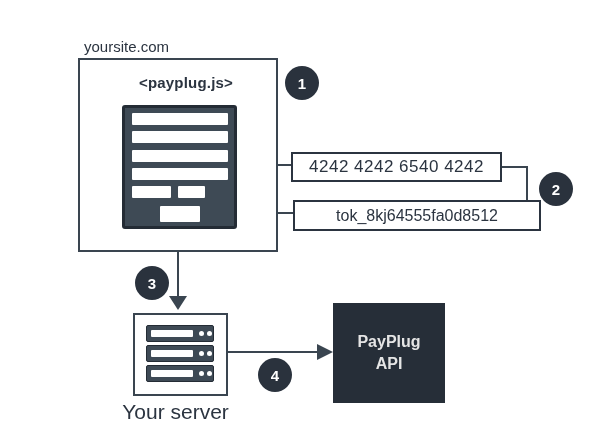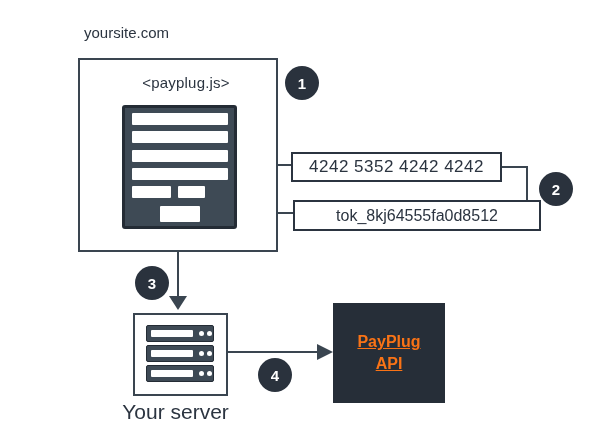--- a/index.html
+++ b/index.html
@@ -6,22 +6,22 @@
     --line:#3a4550; --fill_dark:#3e4a55; --border_darker:#242c35;
     --badge_bg:#2a323d; --api_bg:#262e38; --text_dark:#2b3440; --white:#ffffff;
   }
   html,body{margin:0;padding:0;background:#fff;}
   #canvas{
     position:relative;width:610px;height:430px;background:#fff;overflow:hidden;
     font-family:"Liberation Sans",sans-serif;color:var(--text_dark);
   }
   .abs{position:absolute;}
   
-  .site-label{left:84px;top:24px;font-size:15px;}
-  .script-label{left:86px;top:74px;width:200px;text-align:center;font-size:15px;font-weight:normal;letter-spacing:.2px;}
+  .site-label{left:84px;top:38px;font-size:15px;}
+  .script-label{left:86px;top:74px;width:200px;text-align:center;font-size:15px;font-weight:bold;letter-spacing:.2px;}
   
   .yoursite-box{left:78px;top:58px;width:200px;height:194px;border:2px solid var(--line);box-sizing:border-box;background:#fff;}
   
   .form-icon{left:122px;top:105px;width:115px;height:124px;box-sizing:border-box;
     background:var(--fill_dark);border:3px solid var(--border_darker);border-radius:3px;}
   .form-icon .fld{position:absolute;background:var(--white);border-radius:1px;}
   .f-r1{left:7px;top:5px;width:96px;height:12px;}
   .f-r2{left:7px;top:23px;width:96px;height:12px;}
   .f-r3{left:7px;top:42px;width:96px;height:12px;}
   .f-r4{left:7px;top:60px;width:96px;height:12px;}
@@ -41,23 +41,23 @@
   .server-box{left:133px;top:313px;width:95px;height:83px;box-sizing:border-box;
     border:2px solid var(--line);background:#fff;}
   .rack{position:absolute;left:11px;width:68px;height:17px;background:var(--fill_dark);
     border:1px solid var(--border_darker);box-sizing:border-box;border-radius:2px;}
   .rack .slot{position:absolute;left:4px;top:4px;width:42px;height:7px;background:#fff;border-radius:1px;}
   .rack .dot{position:absolute;top:5px;width:5px;height:5px;border-radius:50%;background:#fff;}
   .dot.d1{left:52px;} .dot.d2{left:60px;}
   .r1{top:10px;} .r2{top:30px;} .r3{top:50px;}
   .server-label{left:118px;top:400px;width:115px;text-align:center;font-size:21px;}
   
-  .api-box{left:333px;top:303px;width:112px;height:100px;background:var(--api_bg);color:#f97316;
+  .api-box{left:333px;top:303px;width:112px;height:100px;background:var(--api_bg);color:#e5e5e5;
     display:flex;flex-direction:column;align-items:center;justify-content:center;
-    font-weight:bold;font-size:16px;line-height:1.35;text-align:center;text-decoration:underline;}
+    font-weight:bold;font-size:16px;line-height:1.35;text-align:center;}
   
   svg.connectors{position:absolute;left:0;top:0;width:610px;height:430px;pointer-events:none;}
   svg.connectors *{stroke:var(--line);}
   svg .ln{fill:none;stroke-width:2px;}
   svg .ah{fill:var(--line);stroke:none;}
 </style>
 </head>
 <body>
 
 <div id="canvas">
@@ -86,21 +86,21 @@
     <div class="fld f-s2"></div>
     <div class="fld f-sub"></div>
   </div>
 
   <div class="abs badge b1">1</div>
   <div class="abs badge b2">2</div>
   <div class="abs badge b3">3</div>
   <div class="abs badge b4">4</div>
 
   <div class="abs value-box card-box">
-    <span>4242 5352 4242 4242</span>
+    <span>4242 4242 6540 4242</span>
   </div>
   <div class="abs value-box token-box">
     <span>tok_8kj64555fa0d8512</span>
   </div>
 
   <div class="abs server-box">
     <div class="rack r1">
       <div class="slot"></div>
       <div class="dot d1"></div>
       <div class="dot d2"></div>

